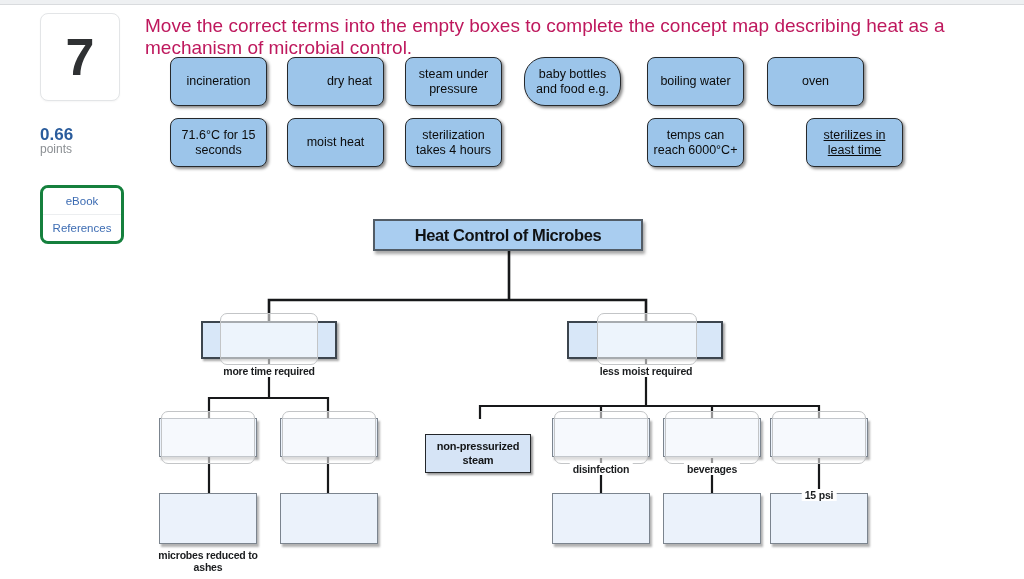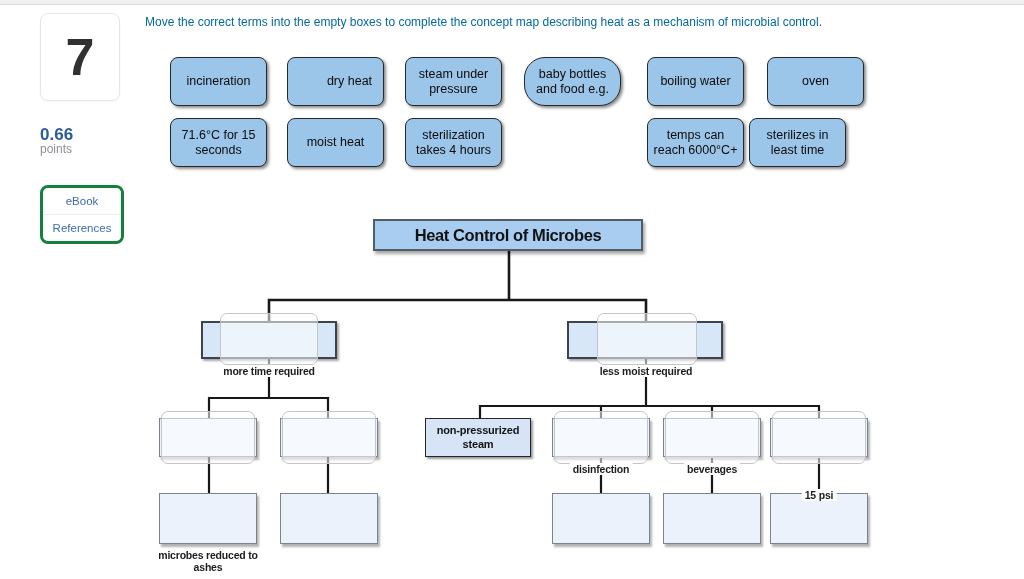--- a/index.html
+++ b/index.html
@@ -12,37 +12,37 @@
   
   .qcard{position:absolute;left:40px;top:13px;width:78px;height:86px;background:#fff;border:1px solid #e3e5e7;border-radius:8px;box-shadow:0 1px 2px rgba(0,0,0,.04);display:flex;align-items:center;justify-content:center;}
   .qnum{font-size:52px;font-weight:600;color:#2f3133;line-height:1;}
   .pts-val{position:absolute;left:40px;top:125px;font-size:17px;font-weight:600;color:var(--points-blue,#2a5c9c);}
   .pts-lab{position:absolute;left:40px;top:142px;font-size:12px;color:#8b8f93;}
   .linkcard{position:absolute;left:40px;top:185px;width:78px;background:#86efac;border:3px solid #15803d;border-radius:8px;overflow:hidden;}
   .linkrow{display:block;width:100%;padding:7px 0;text-align:center;font-size:11.5px;color:var(--link-blue,#3d6cb3);background:#fff;border:none;cursor:pointer;font-family:inherit;}
   .linkrow + .linkrow{border-top:1px solid #eceef0;}
 
   
-  .instruction{position:absolute;left:145px;top:15px;width:860px;font-size:12px;color:#0369a1;}
+  .instruction{position:absolute;left:145px;top:15px;width:860px;font-size:19px;color:#be185d;}
 
   
   .chip{position:absolute;width:97px;height:49px;box-sizing:border-box;background:var(--term-chip,#9cc5ea);border:1.5px solid #26292c;border-radius:8px;box-shadow:2px 2px 3px rgba(0,0,0,.45);display:flex;align-items:center;justify-content:center;text-align:center;font-size:12.5px;line-height:1.18;color:#0b0b0b;padding:2px 4px;cursor:grab;}
 
   
   .lines{position:absolute;left:0;top:0;z-index:1;}
   .l{fill:none;stroke:#17181a;stroke-width:2.2;}
   .l.main{stroke-width:2.6;}
 
   .map-title{position:absolute;left:373px;top:219px;width:270px;height:32px;box-sizing:border-box;background:var(--map-title-box,#a9cdf0);border:2px solid #525c66;box-shadow:2px 3px 3px rgba(0,0,0,.35);display:flex;align-items:center;justify-content:center;z-index:2;}
   .map-title span{font-size:16.5px;font-weight:700;letter-spacing:-.4px;color:#101214;}
 
   .node2{position:absolute;box-sizing:border-box;background:var(--branch-box,#d8e7f8);border:2px solid #3c454e;box-shadow:2px 2px 2px rgba(0,0,0,.35);z-index:2;}
   .ebox{position:absolute;box-sizing:border-box;background:var(--empty-box,#ebf2fb);border:1.6px solid #7b848e;box-shadow:2px 3px 2px rgba(0,0,0,.3);z-index:2;}
   .dz{position:absolute;box-sizing:border-box;background:rgba(255,255,255,.55);border:1px solid #c3c5c7;border-radius:7px;z-index:3;}
-  .fnode{position:absolute;box-sizing:border-box;background:var(--filled-node,#d6e4f6);border:1.6px solid #23262a;box-shadow:2px 2px 2px rgba(0,0,0,.4);display:flex;align-items:center;justify-content:center;text-align:center;font-weight:700;font-size:11px;letter-spacing:-.2px;line-height:1.2;color:#131517;z-index:2;}
+  .fnode{position:absolute;box-sizing:border-box;background:var(--filled-node,#d6e4f6);border:1.6px solid #23262a;box-shadow:2px 2px 2px rgba(0,0,0,.4);display:flex;align-items:center;justify-content:center;text-align:center;font-weight:700;font-size:11px;letter-spacing:-.2px;line-height:1.2;color:#131517;z-index:2;margin-top:16px;}
   .map-label{position:absolute;transform:translateX(-50%);background:#fff;font-weight:700;font-size:10.5px;letter-spacing:-.2px;color:#1b1d1f;padding:0 3px;white-space:nowrap;z-index:4;}
   .map-label.wrap{white-space:normal;width:104px;text-align:center;line-height:1.15;}
 </style>
 </head>
 <body>
 
 <div class="stage">
   <div class="topbar"></div>
 
   <div class="qcard">
@@ -60,21 +60,21 @@
   <div class="chip" style="left:170px;top:57px;">incineration</div>
   <div class="chip" style="left:287px;top:57px;padding-left:32px;">dry heat</div>
   <div class="chip" style="left:405px;top:57px;">steam under pressure</div>
   <div class="chip" style="left:524px;top:57px;border-radius:21px;">baby bottles and food e.g.</div>
   <div class="chip" style="left:647px;top:57px;">boiling water</div>
   <div class="chip" style="left:767px;top:57px;">oven</div>
   <div class="chip" style="left:170px;top:118px;">71.6°C for 15 seconds</div>
   <div class="chip" style="left:287px;top:118px;">moist heat</div>
   <div class="chip" style="left:405px;top:118px;">sterilization takes 4 hours</div>
   <div class="chip" style="left:647px;top:118px;">temps can reach 6000°C+</div>
-  <div class="chip" style="left:749px;top:118px;">sterilizes in least time</div>
+  <div class="chip" style="left:806px;top:118px;text-decoration:underline;">sterilizes in least time</div>
 
   <svg class="lines" width="1024" height="579" viewBox="0 0 1024 579">
     <path class="l main" d="M509 251 V300"></path>
     <path class="l main" d="M269 321 V300 H646 V321"></path>
     <path class="l" d="M269 359 V398 M209 418 V398 H328 V418 M209 457 V493 M328 457 V493"></path>
     <path class="l" d="M646 359 V406 M480 419 V406 H819 V419 M601 406 V418 M712 406 V418 M601 458 V493 M712 458 V493 M819 458 V493"></path>
   </svg>
 
   <div class="map-title">
     <span>Heat Control of Microbes</span>

